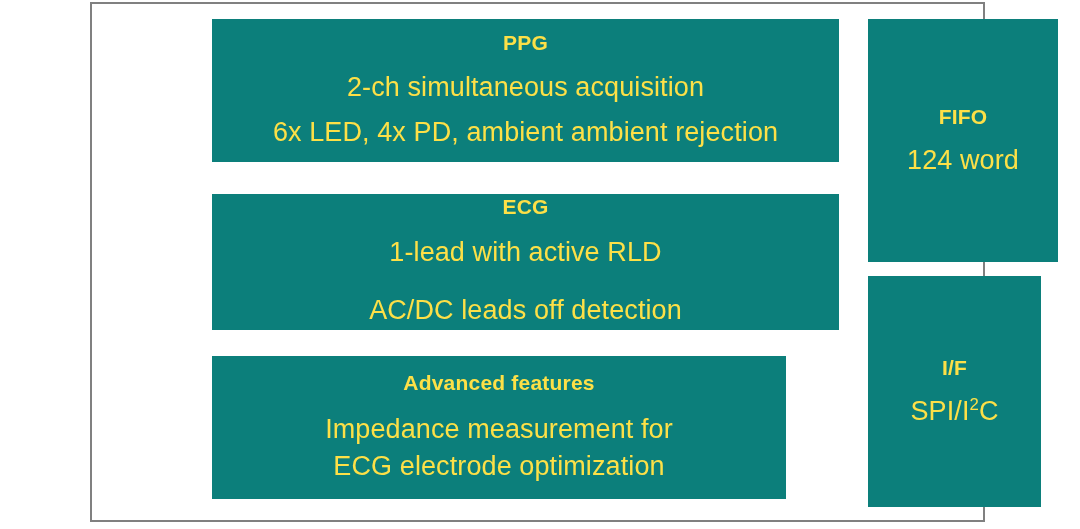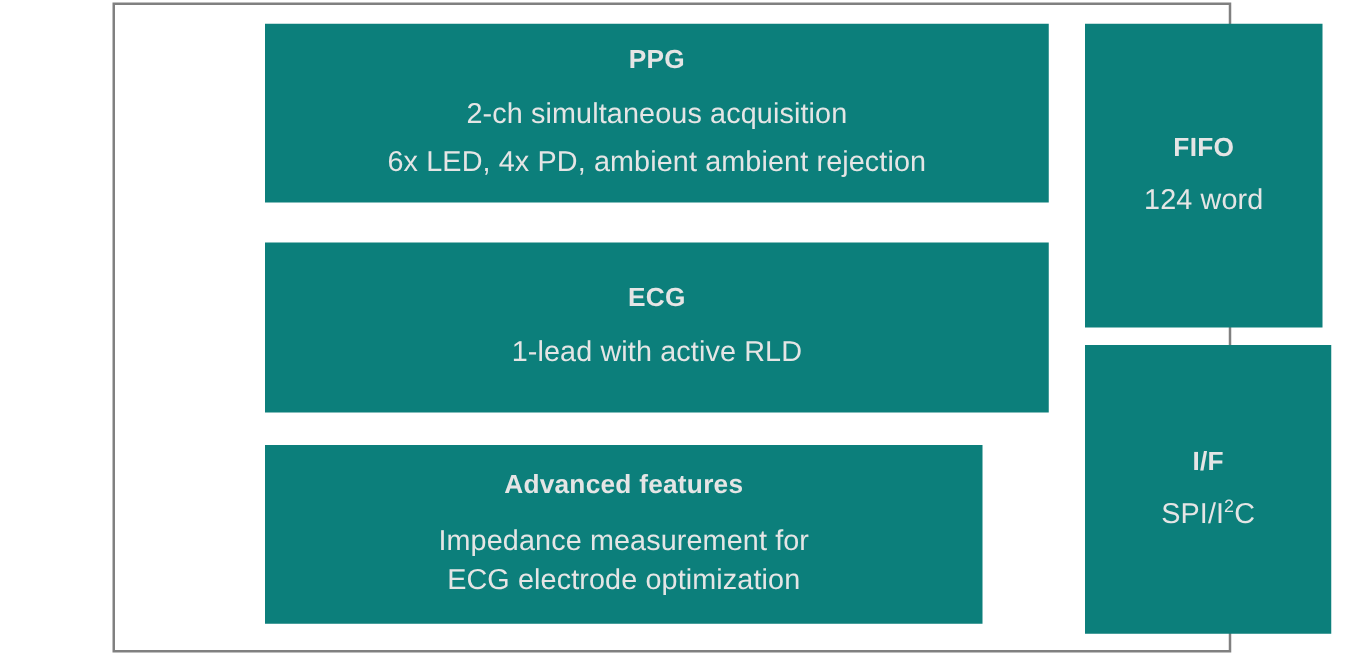--- a/index.html
+++ b/index.html
@@ -35,34 +35,34 @@
 
   
   .block {
     position: absolute;
     background: #0c7f7b;
     box-sizing: border-box;
     display: flex;
     flex-direction: column;
     align-items: center;
     justify-content: center;
-    color: #e5e5e5;
+    color: #fde047;
     text-align: center;
     line-height: 1.28;
   }
 
   .block .title {
     font-weight: bold;
     font-size: 21px;
     letter-spacing: 0.2px;
   }
 
   .block .line {
     font-weight: normal;
-    font-size: 23px;
+    font-size: 27px;
     letter-spacing: 0.1px;
   }
 
   
   .block-ppg {
     left: 120px;
     top: 15px;
     width: 627px;
     height: 143px;
     padding: 6px 10px 8px 10px;
@@ -100,21 +100,21 @@
     width: 190px;
     height: 243px;
     padding: 4px 6px;
     text-align: center;
   }
   .block-fifo .title { margin-bottom: 12px; }
 
   .block-if {
     left: 776px;
     top: 272px;
-    width: 197px;
+    width: 173px;
     height: 231px;
     padding: 4px 6px;
   }
   .block-if .title { margin-bottom: 12px; }
 
   
   .sup {
     font-size: 0.62em;
     vertical-align: super;
     line-height: 0;
@@ -129,20 +129,21 @@
 
     <div class="block block-ppg">
       <div class="title">PPG</div>
       <div class="line">2-ch simultaneous acquisition</div>
       <div class="line">6x LED, 4x PD, ambient ambient rejection</div>
     </div>
 
     <div class="block block-ecg">
       <div class="title">ECG</div>
       <div class="line">1-lead with active RLD</div>
+      <div class="line">AC/DC leads off detection</div>
     </div>
 
     <div class="block block-adv">
       <div class="title">Advanced features</div>
       <div class="line">Impedance measurement for</div>
       <div class="line">ECG electrode optimization</div>
     </div>
 
     <div class="block block-fifo">
       <div class="title">FIFO</div>

